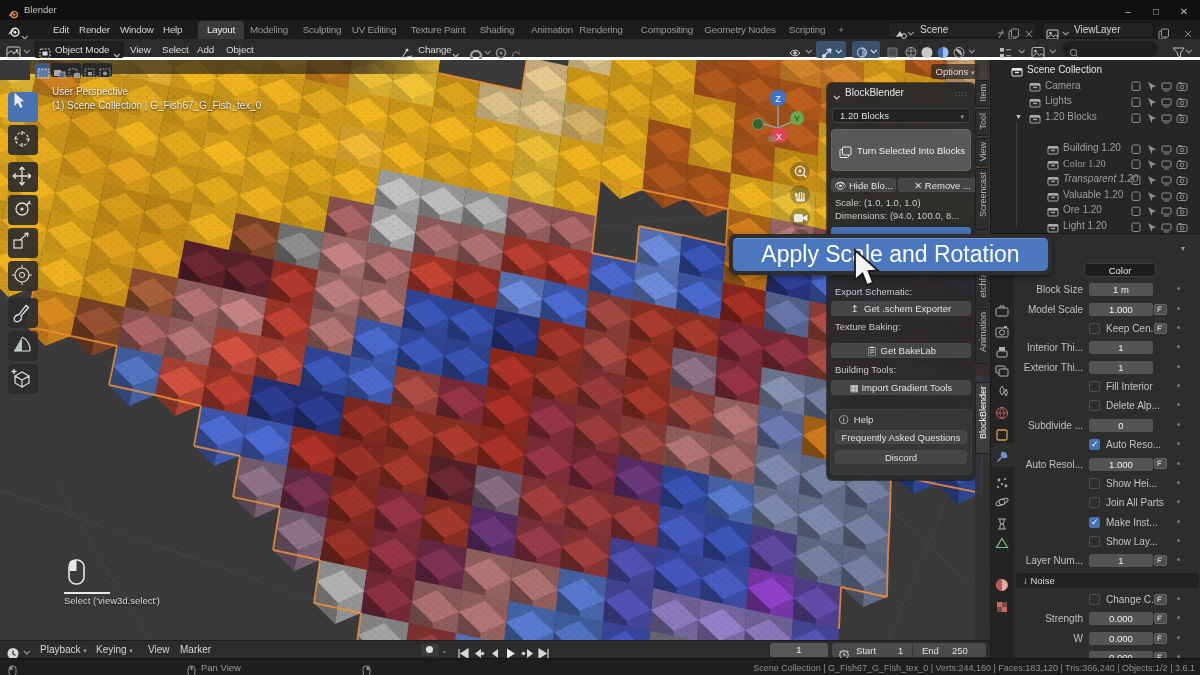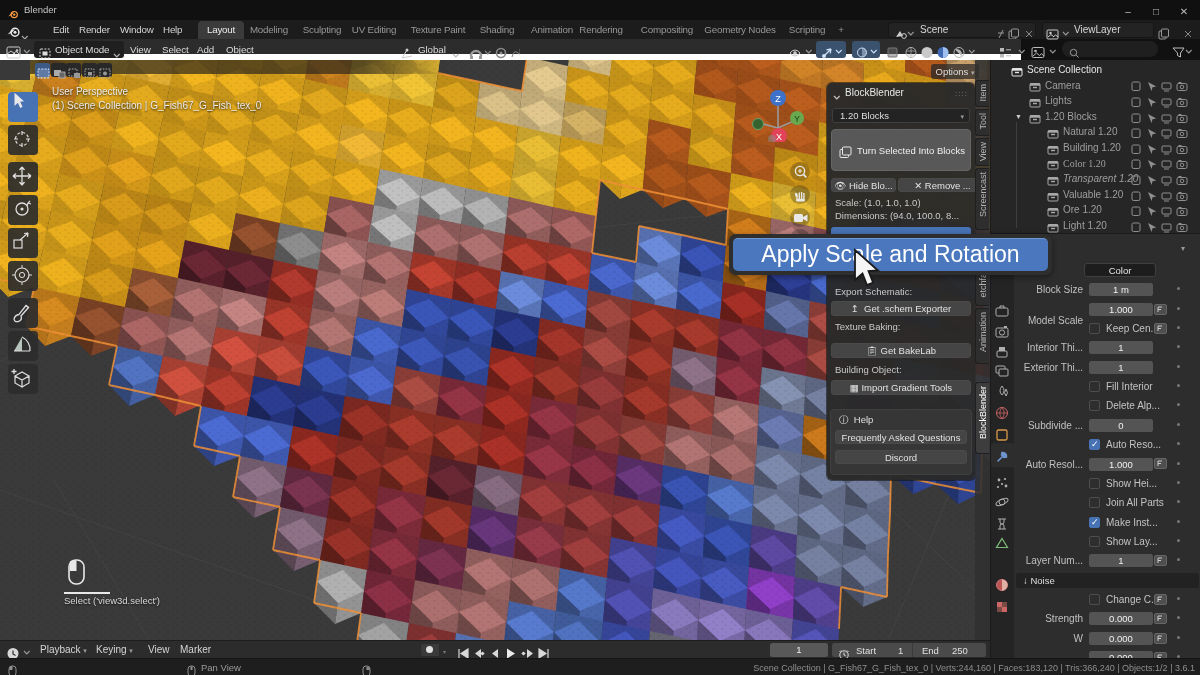--- a/index.html
+++ b/index.html
@@ -1,21 +1,21 @@
 <!DOCTYPE html>
 <html><head><meta charset="utf-8"><style>
 *{margin:0;padding:0;box-sizing:border-box;}
 html,body{width:1200px;height:675px;overflow:hidden;background:#111;
  font-family:"Liberation Sans",sans-serif;-webkit-font-smoothing:antialiased;}
 .ab{position:absolute;}
 .txt{color:#d8d8d8;font-size:10.5px;white-space:nowrap;}
 .ico{display:inline-block;vertical-align:middle;}
 #titlebar{left:0;top:0;width:1200px;height:20px;background:#101010;}
 #menubar{left:0;top:20px;width:1200px;height:19px;background:#1c1c1c;}
-#header{left:0;top:39px;width:1021px;height:21px;background:#2c2c2c;border-bottom:6px solid #ffffff;padding-left:16px;}
+#header{left:0;top:39px;width:1200px;height:21px;background:#2c2c2c;border-bottom:3px solid #ffffff;padding-left:16px;}
 #viewport{left:0;top:60px;width:990px;height:580px;background:#3a3a3a;overflow:hidden;}
 #outliner{left:990px;top:60px;width:210px;height:173px;background:#262626;border-left:1px solid #1a1a1a;}
 #props{left:990px;top:233px;width:210px;height:425px;background:#2d2d2d;border-left:1px solid #1a1a1a;border-top:1px solid #1a1a1a;}
 #timeline{left:0;top:640px;width:990px;height:18px;background:#2c2c2c;border-top:1px solid #1d1d1d;}
 #status{left:0;top:658px;width:1200px;height:17px;background:#1e1e1e;border-top:1px solid #141414;}
 .tab{position:absolute;top:1px;height:18px;line-height:18px;font-size:9.8px;letter-spacing:-.2px;color:#979797;border-radius:4px 4px 0 0;text-align:center;}
 .tab.act{background:#3b3b3b;color:#ececec;}
 .menu{position:absolute;top:0;height:19px;line-height:19px;font-size:9.8px;letter-spacing:-.2px;color:#d4d4d4;}
 .hbtn{position:absolute;top:2px;height:17px;line-height:17px;font-size:9.8px;letter-spacing:-.1px;color:#dcdcdc;}
 .toolbtn{position:absolute;left:8px;width:30px;height:30px;border-radius:4px;background:rgba(44,44,44,.92);}
@@ -122,21 +122,21 @@
         <path d="M1 1l2.8 3.0l2.8 -3.0" stroke="#bbb" stroke-width="1.1" fill="none"></path>
       </svg></div>
 <div class="hbtn" style="left:130px;">View</div>
 <div class="hbtn" style="left:162px;">Select</div>
 <div class="hbtn" style="left:197px;">Add</div>
 <div class="hbtn" style="left:226px;">Object</div>
 <div class="ab" style="left:400px;top:5px;"><svg class="ico" width="14" height="12" viewBox="0 0 14 12" style="">
         <path d="M2 10 L7 2 M2 10 L12 8" stroke="#ccc"></path>
         <circle cx="7" cy="2" r="1.5" fill="#ccc"></circle>
       </svg></div>
-<div class="hbtn" style="left:418px;">Global</div>
+<div class="hbtn" style="left:418px;">Change</div>
 <div class="ab" style="left:452px;top:8px;"><svg class="ico" width="8" height="7" viewBox="0 0 8 7" style="">
         <path d="M1 1l2.8 3.0l2.8 -3.0" stroke="#bbb" stroke-width="1.1" fill="none"></path>
       </svg></div>
 <div class="ab" style="left:468px;top:4px;"><svg class="ico" width="52" height="14" viewBox="0 0 52 14" style="">
         <path d="M3 10 a5 5 0 0 1 10 0" fill="none" stroke="#999" stroke-width="2.4"></path>
         <rect x="2" y="10" width="3" height="3" fill="#999"></rect>
         <rect x="11" y="10" width="3" height="3" fill="#999"></rect>
         <path d="M17 5l2.8 3.0l2.8 -3.0" stroke="#888" stroke-width="1.1" fill="none"></path>
         <circle cx="33" cy="7" r="4.5" fill="none" stroke="#8a8a8a" stroke-width="1.6"></circle>
         <circle cx="33" cy="7" r="1.5" fill="#8a8a8a"></circle>
@@ -1584,21 +1584,21 @@
 <div class="ab" style="left:30px;top:62px;font-size:9.5px;color:#f0f0f0;">Turn Selected Into Blocks</div>
 <div class="npbtn" style="left:4px;top:95px;width:65px;height:14px;line-height:13px;">👁︎ Hide Blo...</div>
 <div class="npbtn" style="left:71px;top:95px;width:89px;height:14px;line-height:13px;">✕ Remove ...</div>
 <div class="nplab" style="left:8px;top:114px;">Scale: (1.0, 1.0, 1.0)</div>
 <div class="nplab" style="left:8px;top:127px;">Dimensions: (94.0, 100.0, 8...</div>
 <div class="ab" style="left:4px;top:144px;width:140px;height:12px;background:#4772b3;border-radius:3px 3px 0 0;"></div>
 <div class="nplab" style="left:8px;top:203px;">Export Schematic:</div>
 <div class="npbtn" style="left:4px;top:218px;width:140px;height:15px;line-height:14px;">↥ &nbsp;Get .schem Exporter</div>
 <div class="nplab" style="left:8px;top:238px;">Texture Baking:</div>
 <div class="npbtn" style="left:4px;top:260px;width:140px;height:15px;line-height:14px;">📋︎ Get BakeLab</div>
-<div class="nplab" style="left:8px;top:281px;">Building Object:</div>
+<div class="nplab" style="left:8px;top:281px;">Building Tools:</div>
 <div class="npbtn" style="left:4px;top:297px;width:140px;height:15px;line-height:14px;">▦ Import Gradient Tools</div>
 <div class="ab" style="left:3px;top:326px;width:142px;height:66px;background:#363636;border-radius:4px;border:1px solid #404040;"></div>
 <div class="ab" style="left:12px;top:331px;font-size:9.5px;color:#e0e0e0;">ⓘ &nbsp;Help</div>
 <div class="npbtn" style="left:8px;top:347px;width:132px;height:14px;line-height:13px;background:#454545;">Frequently Asked Questions</div>
 <div class="npbtn" style="left:8px;top:367px;width:132px;height:14px;line-height:13px;background:#454545;">Discord</div>
 </div>
 <div class="ab" style="left:975px;top:0;width:15px;height:580px;background:rgba(48,48,48,.88);"></div>
 <div class="vtab" style="left:975px;top:20px;height:27px;"><span>Item</span></div>
 <div class="vtab" style="left:975px;top:49px;height:27px;"><span>Tool</span></div>
 <div class="vtab" style="left:975px;top:78px;height:28px;"><span>View</span></div>
@@ -1662,37 +1662,20 @@
 <span style="position:absolute;left:140px;top:2px;"><svg class="ico" width="58" height="11" viewBox="0 0 58 11" style="">
           <rect x="1" y="1" width="8" height="8.5" rx="1.5" fill="none" stroke="#8f8f8f"></rect>
           <path d="M17 1 l3.5 9 1 -3.8 3.8 -.6 Z" fill="#8f8f8f"></path>
           <rect x="31" y="2" width="9" height="6" rx="1" fill="none" stroke="#8f8f8f"></rect>
           <path d="M33 10 h5" stroke="#8f8f8f"></path>
           <rect x="46" y="2.5" width="10" height="7" rx="1.5" fill="none" stroke="#8f8f8f"></rect>
           <circle cx="51" cy="6" r="1.8" fill="none" stroke="#8f8f8f"></circle>
           <rect x="47.5" y="1" width="3" height="2" fill="#8f8f8f"></rect>
         </svg></span>
 </div>
-<div class="orow" style="top:65.4px;">
-<span style="position:absolute;left:56px;top:2px;"><svg class="ico" width="12" height="11" viewBox="0 0 12 11" style="">
-          <rect x="1" y="2.5" width="10" height="7.5" rx="1" fill="none" stroke="#a8a8a8"></rect>
-          <rect x="1" y="2.5" width="10" height="2.2" fill="#a8a8a8"></rect>
-          <rect x="4" y="5.8" width="4" height="1.4" fill="#a8a8a8"></rect>
-        </svg></span>
-<span style="position:absolute;left:72px;top:1px;color:#9e9e9e;">Natural 1.20</span>
-<span style="position:absolute;left:140px;top:2px;"><svg class="ico" width="58" height="11" viewBox="0 0 58 11" style="">
-          <rect x="1" y="1" width="8" height="8.5" rx="1.5" fill="none" stroke="#8f8f8f"></rect>
-          <path d="M17 1 l3.5 9 1 -3.8 3.8 -.6 Z" fill="#8f8f8f"></path>
-          <rect x="31" y="2" width="9" height="6" rx="1" fill="none" stroke="#8f8f8f"></rect>
-          <path d="M33 10 h5" stroke="#8f8f8f"></path>
-          <rect x="46" y="2.5" width="10" height="7" rx="1.5" fill="none" stroke="#8f8f8f"></rect>
-          <circle cx="51" cy="6" r="1.8" fill="none" stroke="#8f8f8f"></circle>
-          <rect x="47.5" y="1" width="3" height="2" fill="#8f8f8f"></rect>
-        </svg></span>
-</div>
 <div class="orow" style="top:81.0px;">
 <span style="position:absolute;left:56px;top:2px;"><svg class="ico" width="12" height="11" viewBox="0 0 12 11" style="">
           <rect x="1" y="2.5" width="10" height="7.5" rx="1" fill="none" stroke="#a8a8a8"></rect>
           <rect x="1" y="2.5" width="10" height="2.2" fill="#a8a8a8"></rect>
           <rect x="4" y="5.8" width="4" height="1.4" fill="#a8a8a8"></rect>
         </svg></span>
 <span style="position:absolute;left:72px;top:1px;color:#9e9e9e;">Building 1.20</span>
 <span style="position:absolute;left:140px;top:2px;"><svg class="ico" width="58" height="11" viewBox="0 0 58 11" style="">
           <rect x="1" y="1" width="8" height="8.5" rx="1.5" fill="none" stroke="#8f8f8f"></rect>
           <path d="M17 1 l3.5 9 1 -3.8 3.8 -.6 Z" fill="#8f8f8f"></path>
@@ -1856,21 +1839,21 @@
 <div class="ab" style="left:190px;top:10px;color:#999;font-size:8px;">▾</div>
 <div class="prow" style="left:23px;top:29.0px;width:187px;height:16px;">
 <span class="ab" style="left:70px;top:0;width:72px;height:14px;background:#1d1d1d;border:1px solid #3f3f3f;border-radius:3px;color:#e8e8e8;font-size:9.5px;text-align:center;line-height:13px;">Color</span>
 </div>
 <div class="prow" style="left:23px;top:48.35px;width:187px;height:16px;">
 <span style="position:absolute;left:0;top:2px;width:69px;text-align:right;color:#c0c0c0;font-size:10px;">Block Size</span>
 <span class="pval" style="top:1px;">1 m</span>
 <span class="pdot"></span>
 </div>
 <div class="prow" style="left:23px;top:67.7px;width:187px;height:16px;">
-<span style="position:absolute;left:0;top:2px;width:69px;text-align:right;color:#c0c0c0;font-size:10px;margin-top:11px;">Model Scale</span>
+<span style="position:absolute;left:0;top:2px;width:69px;text-align:right;color:#c0c0c0;font-size:10px;">Model Scale</span>
 <span class="pval" style="top:1px;">1.000</span>
 <span class="pdec"><svg class="ico" width="13" height="11" viewBox="0 0 13 11" style="">
           <rect x="0.5" y="0.5" width="12" height="10" rx="1.5" fill="#4e4e4e" stroke="#666"></rect>
           <path d="M4 3 v5 M4 3 h4 M4 5.5 h3" stroke="#ccc" fill="none"></path>
         </svg></span>
 <span class="pdot"></span>
 </div>
 <div class="prow" style="left:23px;top:87.05000000000001px;width:187px;height:16px;">
 <span class="pchk" style="top:2px;"></span>
 <span class="pcap" style="top:2px;">Keep Cen...</span>

